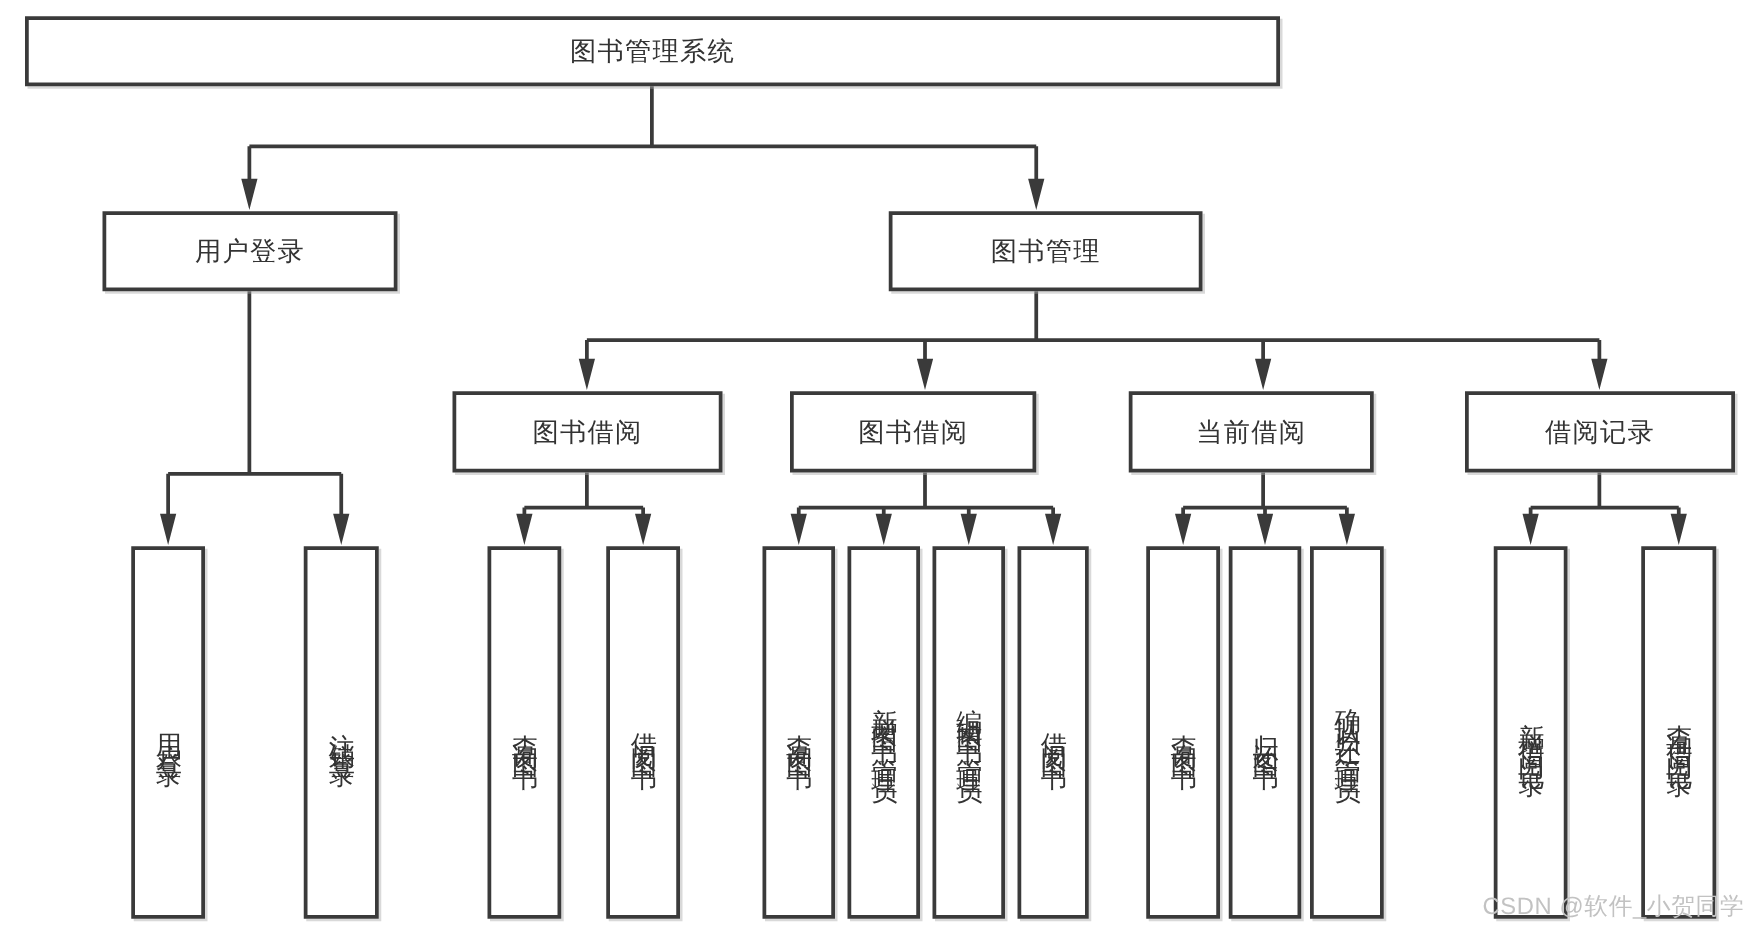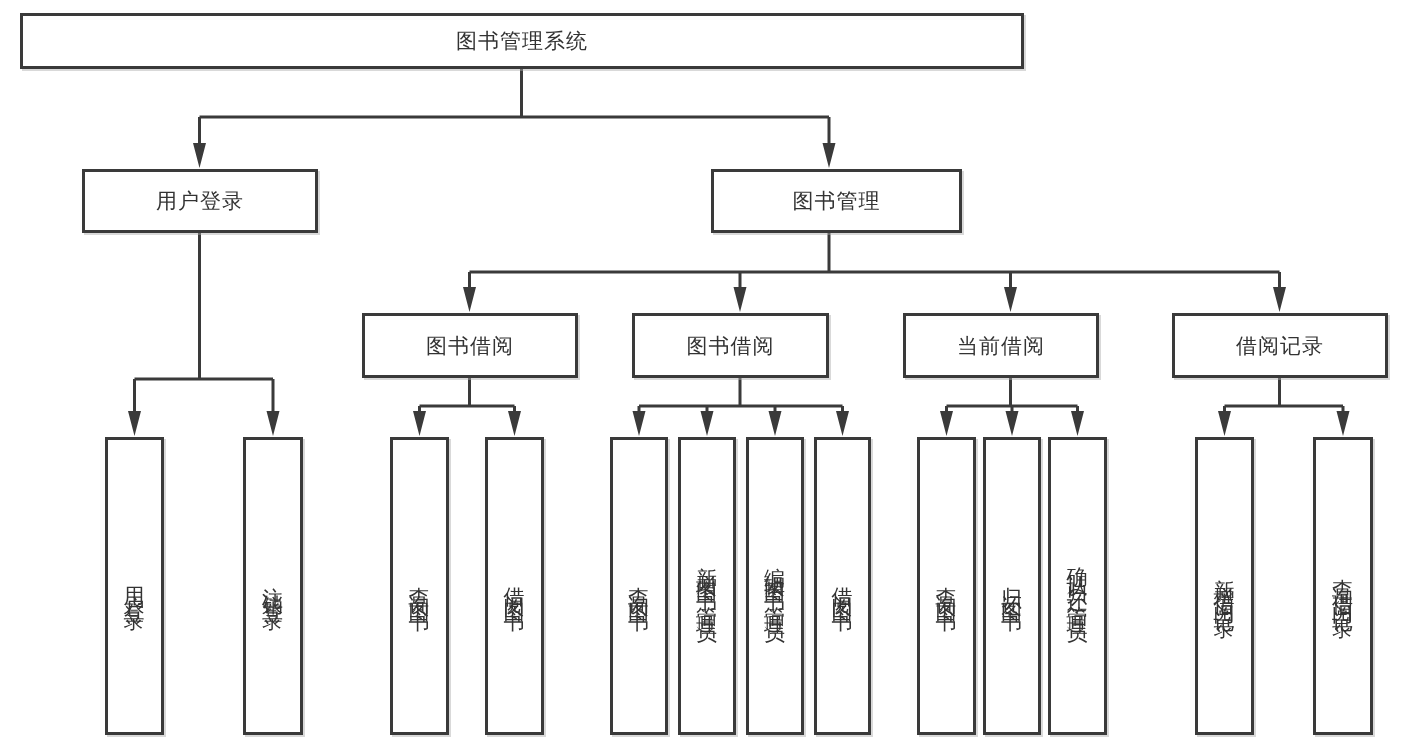--- a/index.html
+++ b/index.html
@@ -114,14 +114,15 @@
     <span class="vlabel">确认归还（管理员）</span>
   </div>
 
   <div class="box" style="left:1195px;top:437px;width:59px;height:298px">
     <span class="vlabel">新增借阅记录</span>
   </div>
   <div class="box" style="left:1313px;top:437px;width:60px;height:298px">
     <span class="vlabel">查询借阅记录</span>
   </div>
 
+  <div class="watermark">CSDN @软件_小贺同学</div>
 
 </div>
 
 </body></html>

